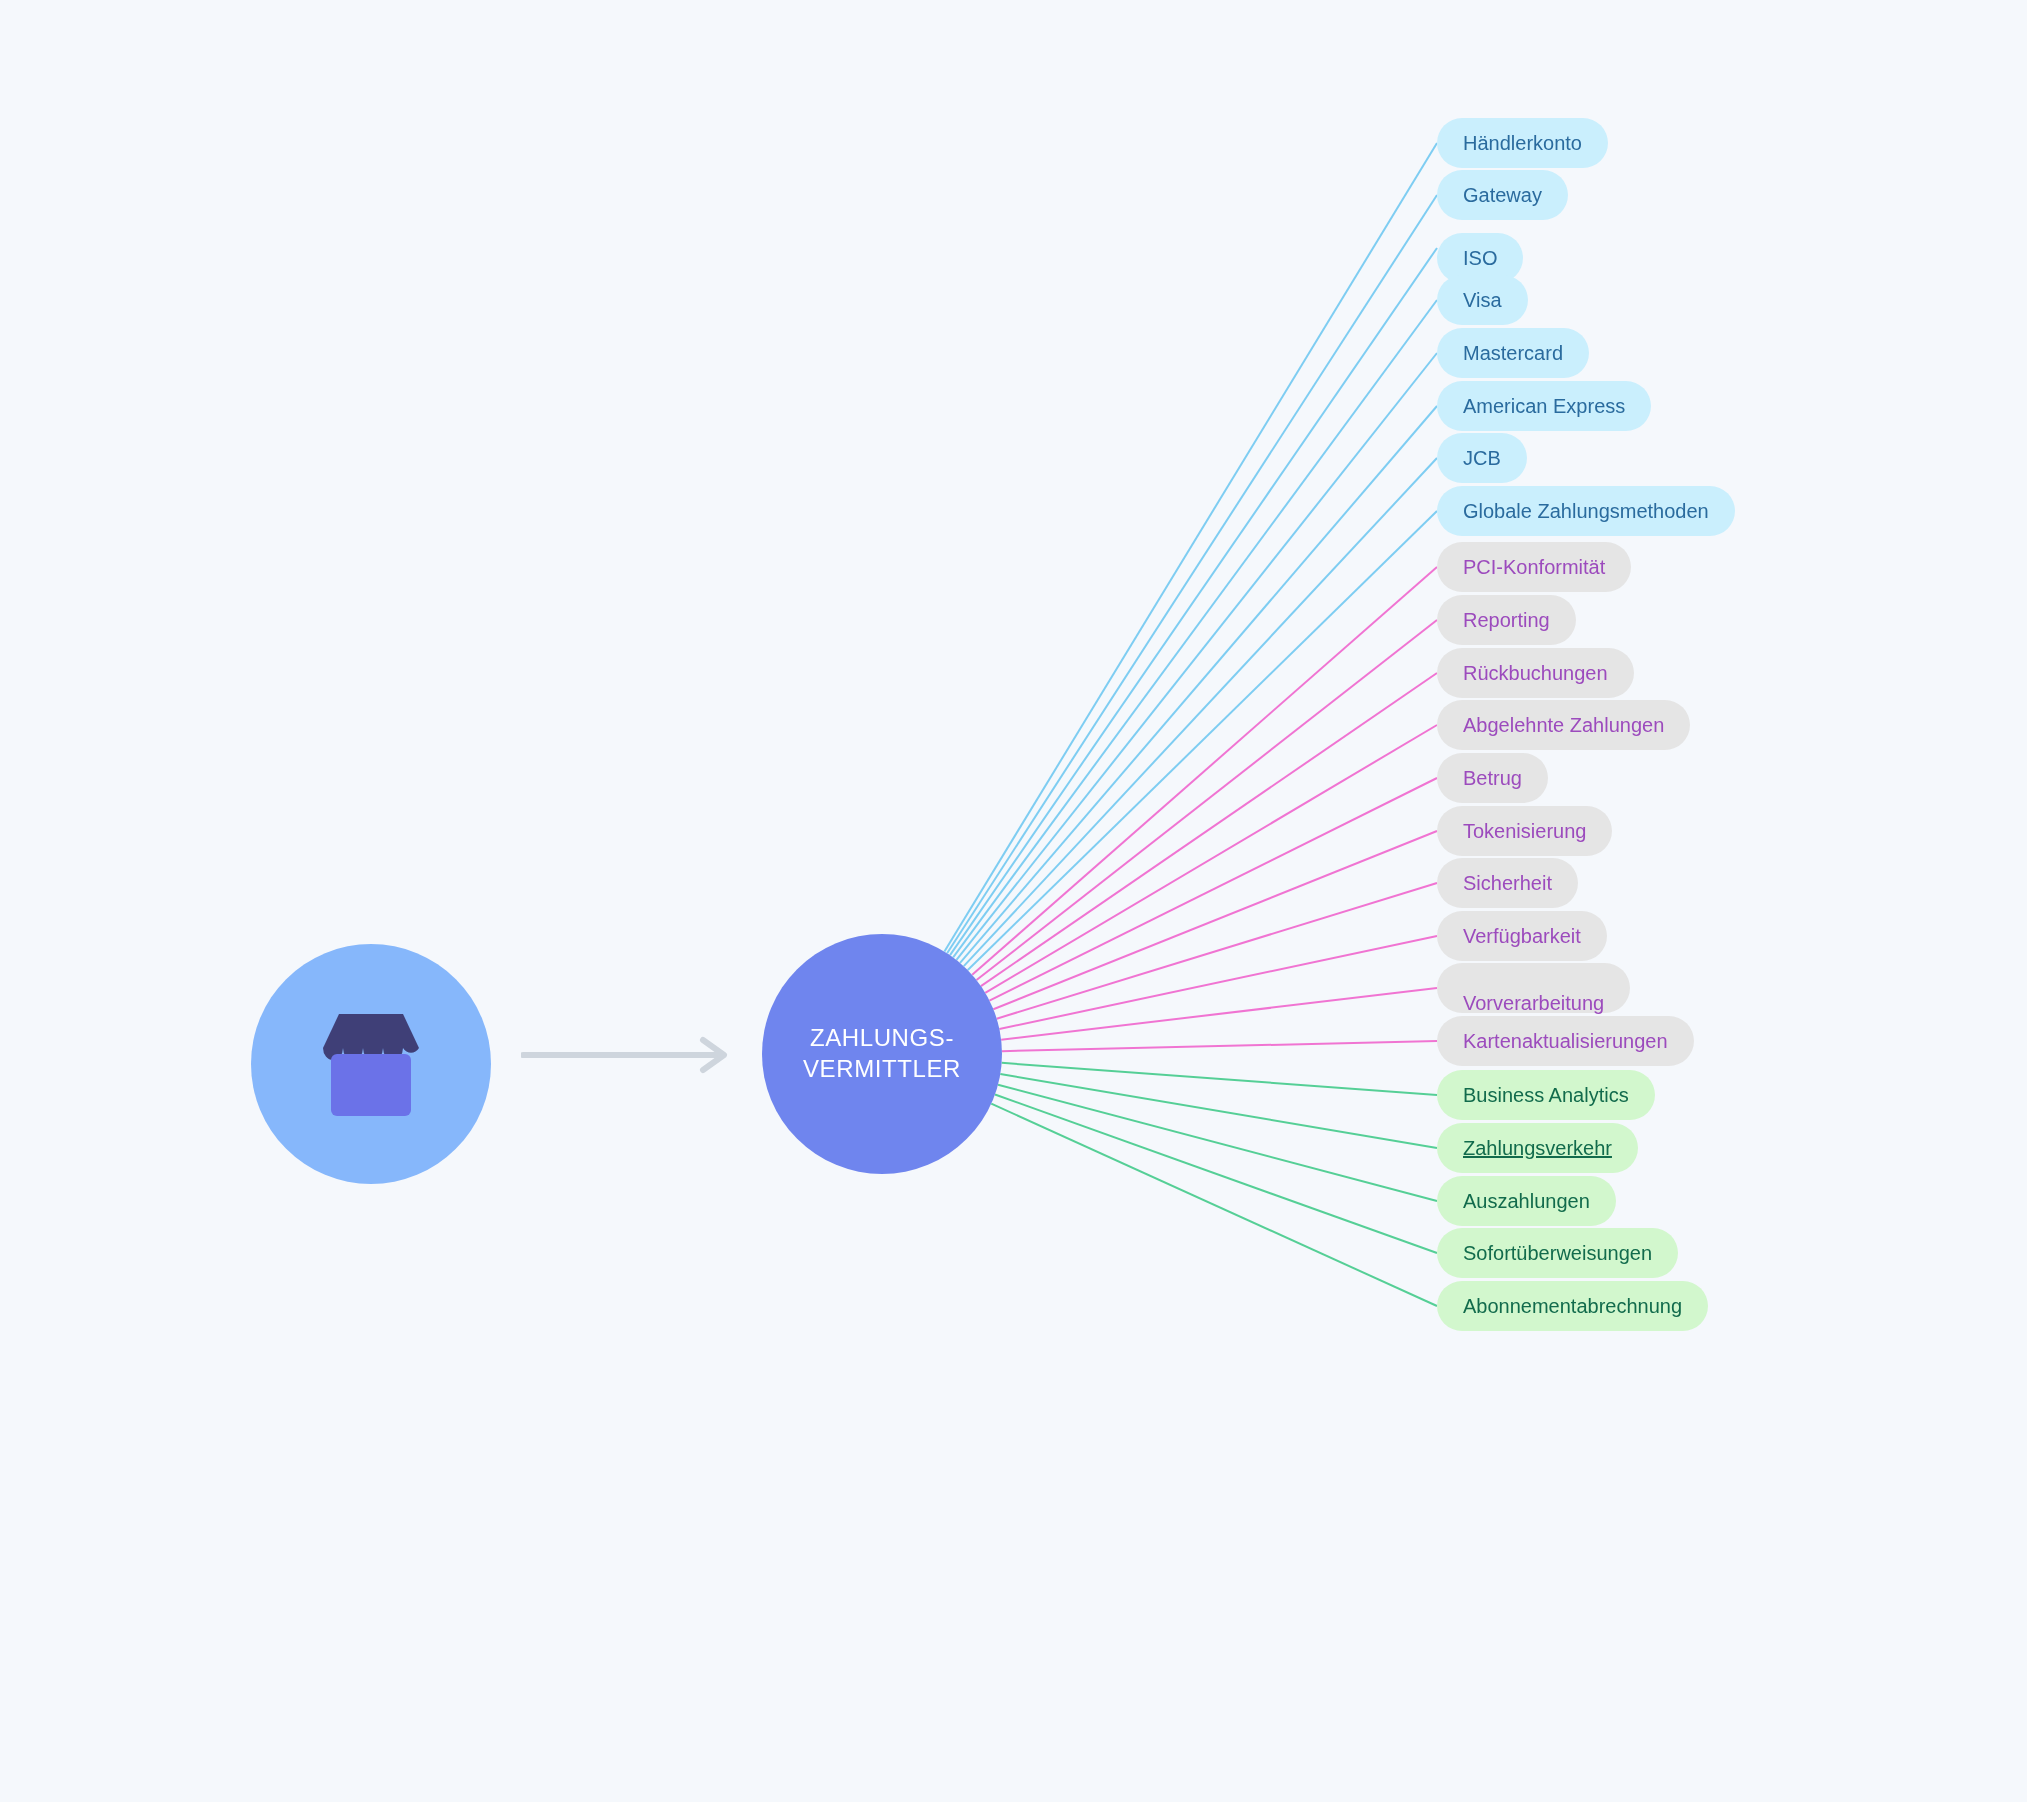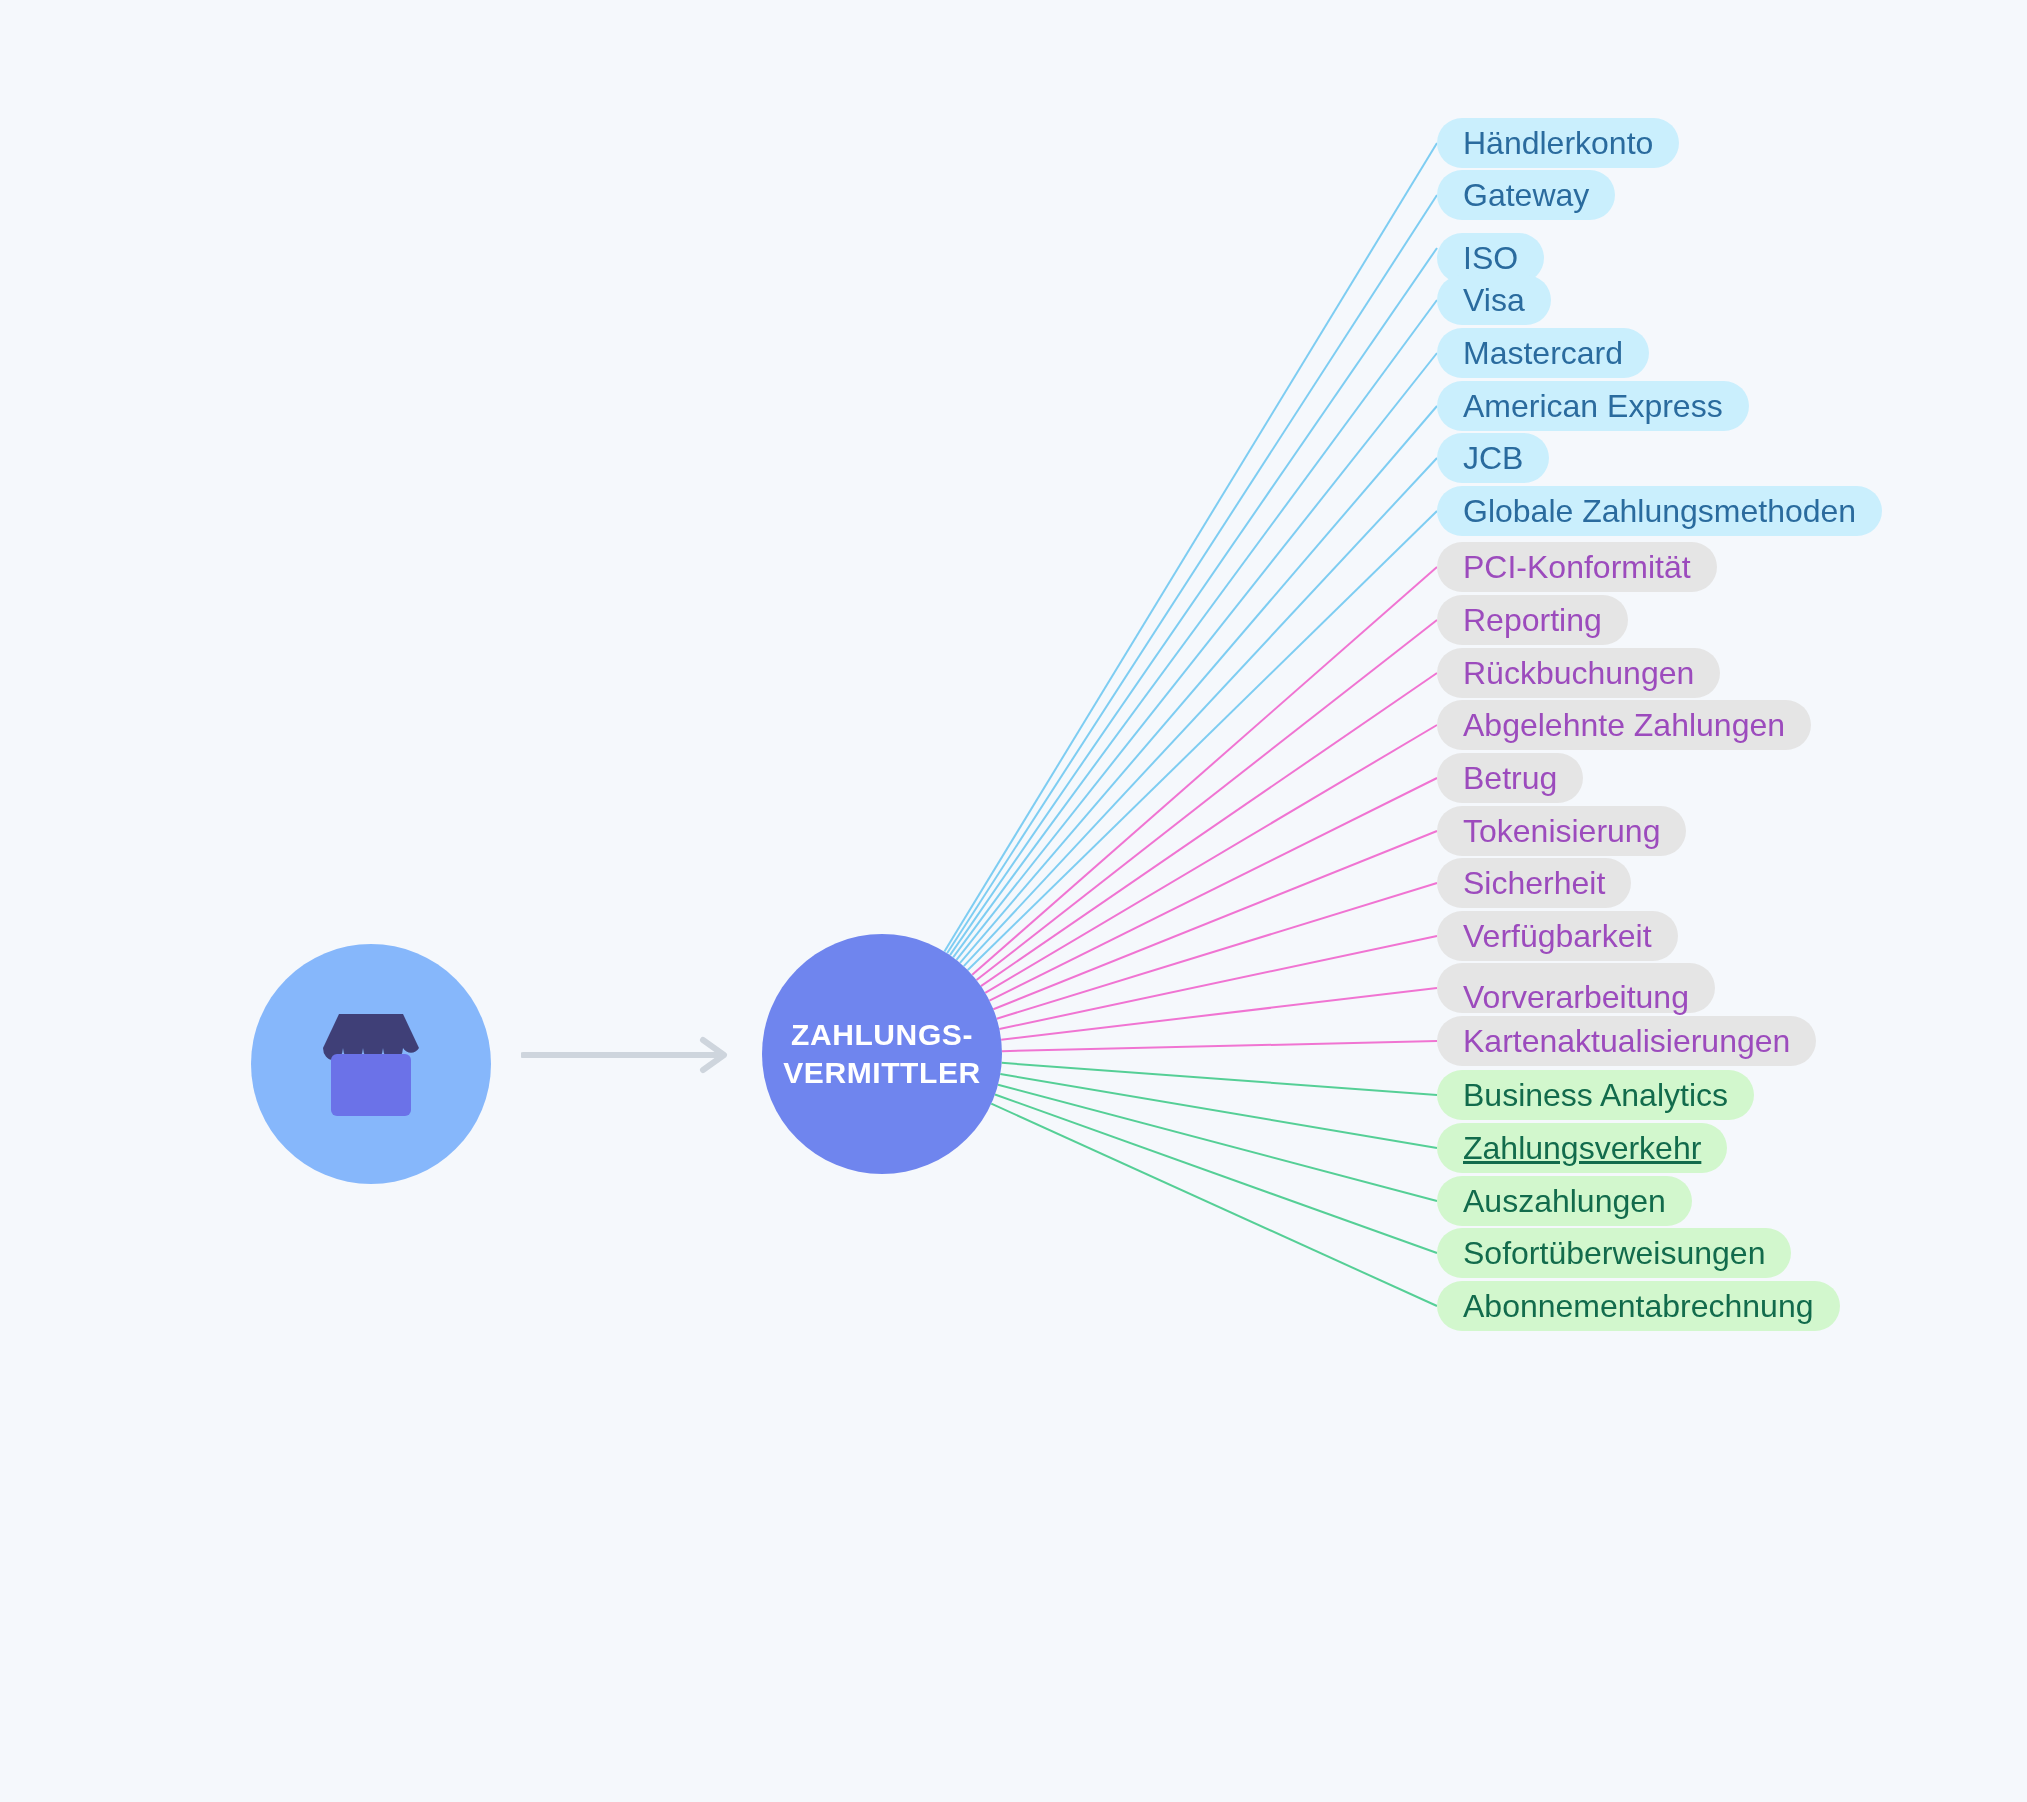--- a/index.html
+++ b/index.html
@@ -56,37 +56,37 @@
     width: 240px;
     height: 240px;
     border-radius: 50%;
     background: #6f85ee;
     display: flex;
     align-items: center;
     justify-content: center;
   }
   .hub-label {
     color: #ffffff;
-    font-size: 30px;
-    font-weight: bold;
+    font-size: 24px;
+    font-weight: normal;
     letter-spacing: 0.6px;
     text-align: center;
     line-height: 1.28;
     white-space: pre-line;
   }
   
   .pill {
     position: absolute;
     left: 1437px;
     height: 50px;
     display: inline-flex;
     align-items: center;
     padding: 0 26px;
     border-radius: 25px;
-    font-size: 32px;
+    font-size: 20px;
     line-height: 1;
     white-space: nowrap;
   }
   .pill.g-blue  { background: #caeffd; color: #2a6b9e; }
   .pill.g-pink  { background: #e5e5e5; color: #9c4bbd; }
   .pill.g-green { background: #d2f7cd; color: #126b4c; }
 </style>
 </head>
 <body>
 

